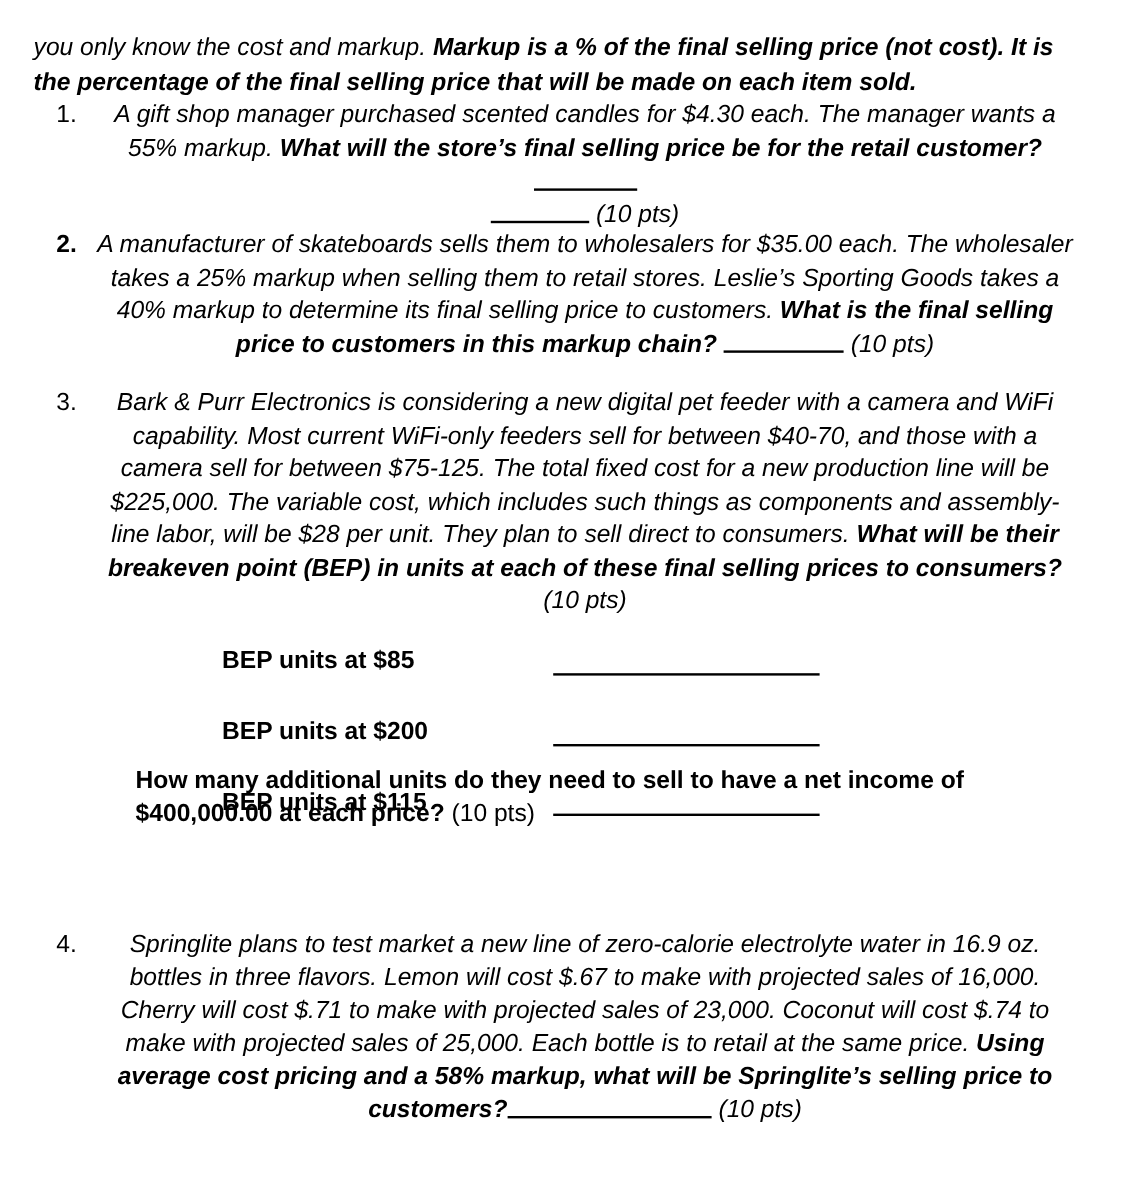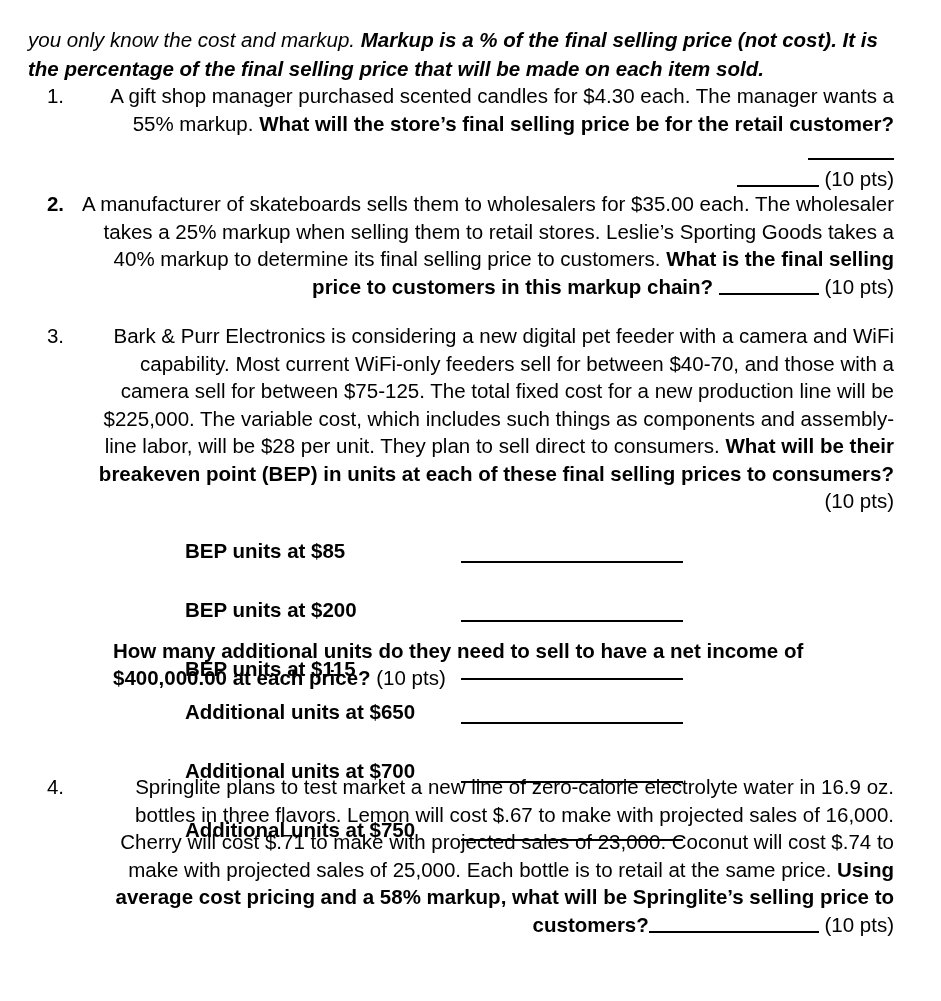--- a/index.html
+++ b/index.html
@@ -48,21 +48,22 @@
     position: absolute;
     left: 0;
     top: 0;
     width: 36px;
     text-align: right;
     font-size: 20.5px;
   }
   .qnum.bold { font-weight: bold; }
   .qbody {
     margin-left: 53px;
-    text-align: right;
+    text-align: center;
+    font-style: italic;
   }
   .qbody .b { font-weight: bold; }
 
   
   .blank {
     display: inline-block;
     border-bottom: 2px solid #000;
     vertical-align: baseline;
     height: 0.92em;
     margin-bottom: -0.08em;
@@ -150,34 +151,20 @@
     </div>
     <div class="ansrow">
       <span class="lbl">BEP units at $115</span>
       <span class="rule"></span>
     </div>
   </div>
 
   <p class="subpara" style="left:113px; top:616px;"><span>How many additional units do they need to sell to have a net income of $400,000.00 at each price?</span>
     <span class="n">(10 pts)</span></p>
 
-  <div class="ansgroup" style="left:185px; top:667px;">
-    <div class="ansrow">
-      <span class="lbl">Additional units at $650</span>
-      <span class="rule"></span>
-    </div>
-    <div class="ansrow">
-      <span class="lbl">Additional units at $700</span>
-      <span class="rule"></span>
-    </div>
-    <div class="ansrow">
-      <span class="lbl">Additional units at $750</span>
-      <span class="rule"></span>
-    </div>
-  </div>
 
   <div class="qitem" style="left:28px; top:773px; width:866px;">
     <span class="qnum">4.</span>
     <div class="qbody"><span>Springlite plans to test market a new line of zero-calorie electrolyte water in 16.9 oz. bottles in three flavors. Lemon will cost $.67 to make with projected sales of 16,000. Cherry will cost $.71 to make with projected sales of 23,000. Coconut will cost $.74 to make with projected sales of 25,000. Each bottle is to retail at the same price.  </span><span class="b">Using average cost pricing and a 58% markup, what will be Springlite’s selling price to customers?</span><span class="blank w4"></span>
       <span>(10 pts)</span>
     </div>
   </div>
 
 </div>
 

